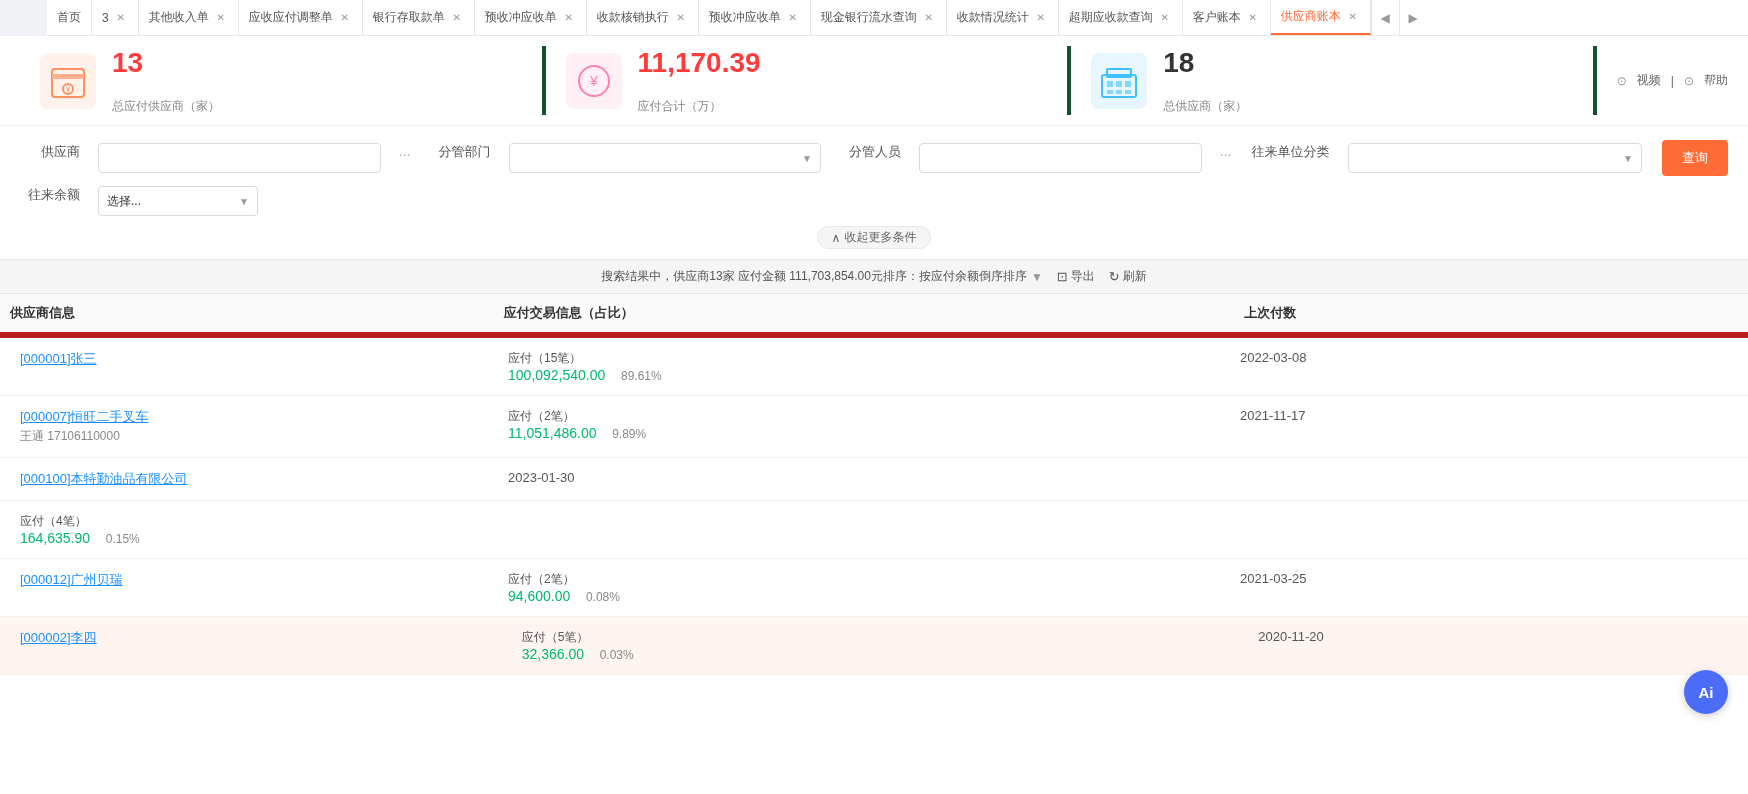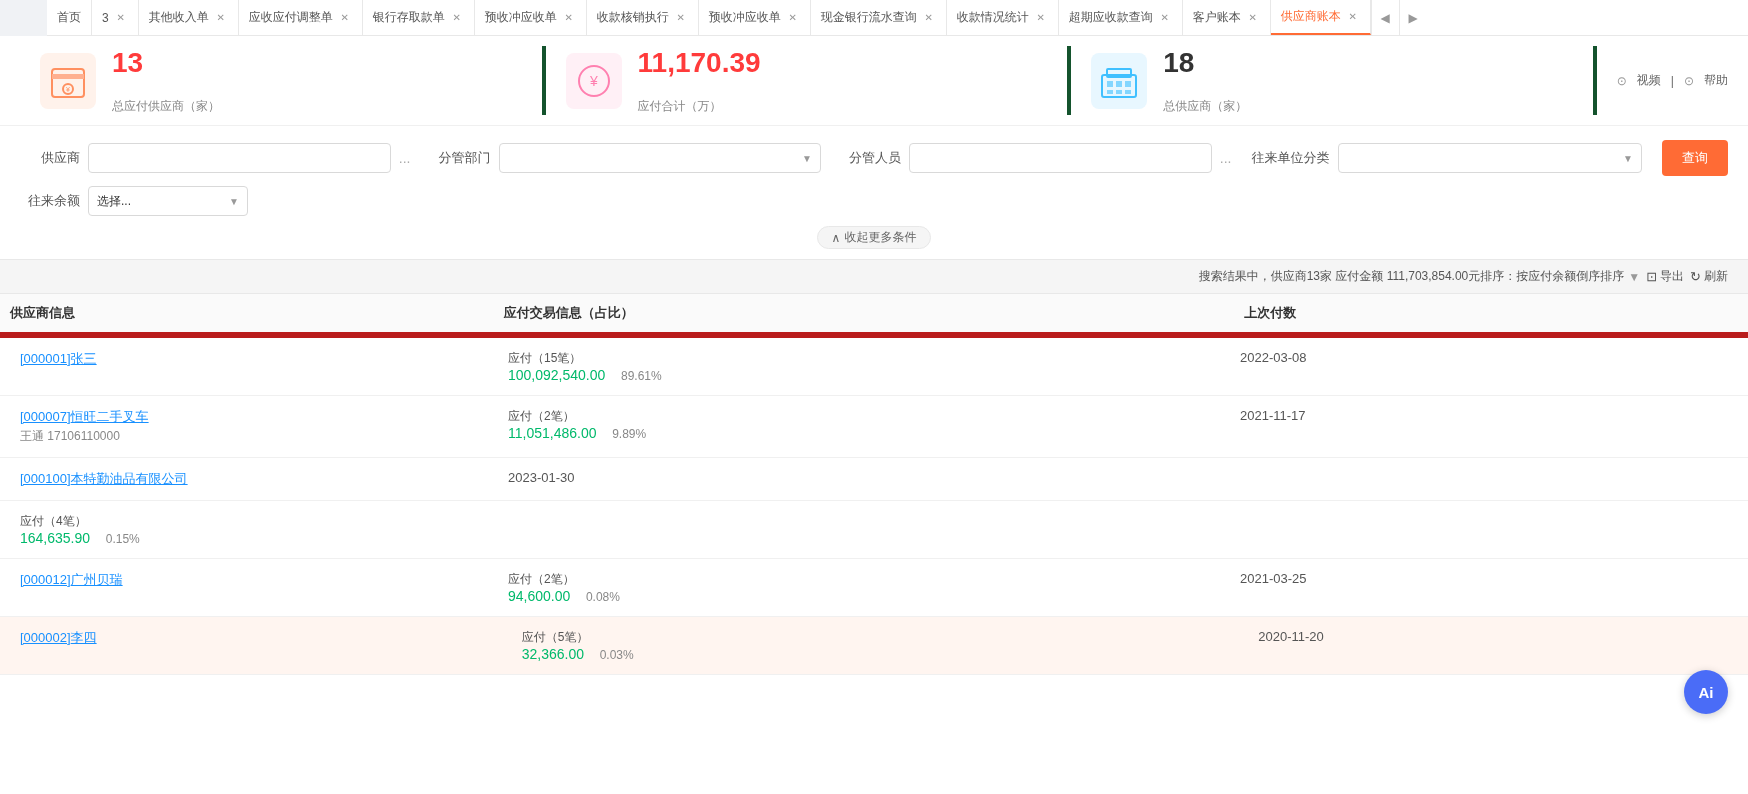--- a/index.html
+++ b/index.html
@@ -52,21 +52,21 @@
       font-size: 12px; color: #666; padding-left: 20px;
     }
     .header-right span { cursor: pointer; color: #666; }
 
     
     .search-panel {
       background: #fff; padding: 14px 20px 10px; border-bottom: 1px solid #e8e8e8;
     }
     .search-row { display: flex; align-items: center; gap: 20px; margin-bottom: 10px; flex-wrap: wrap; }
     .search-field {
-      display: flex; align-items: center; gap: 8px; flex: 1; min-width: 200px;
+      display: flex; align-items: flex-start; gap: 18px; flex: 1; min-width: 200px;
     }
     .search-field label { font-size: 13px; color: #555; white-space: nowrap; min-width: 60px; text-align: right; }
     .search-input {
       flex: 1; height: 30px; border: 1px solid #d9d9d9; border-radius: 4px;
       padding: 0 8px; font-size: 12px; color: #333; outline: none;
       background: #fff;
     }
     .search-select {
       flex: 1; height: 30px; border: 1px solid #d9d9d9; border-radius: 4px;
       padding: 0 8px; font-size: 12px; color: #333; outline: none; background: #fff;
@@ -82,24 +82,24 @@
     .collapse-row { display: flex; justify-content: center; margin-top: 4px; }
     .collapse-btn {
       display: flex; align-items: center; gap: 4px; font-size: 12px; color: #666;
       cursor: pointer; background: #f5f5f5; border: 1px solid #e8e8e8; border-radius: 12px;
       padding: 2px 14px;
     }
 
     
     .result-bar {
       background: #f5f5f5; padding: 8px 20px; display: flex; align-items: center;
-      justify-content: flex-end; border-bottom: 1px solid #e8e8e8;
+      justify-content: center; border-bottom: 1px solid #e8e8e8;
     }
     .result-info { font-size: 12px; color: #555; }
-    .result-actions { display: flex; align-items: center; gap: 6px; font-size: 12px; color: #555; }
+    .result-actions { display: flex; align-items: center; gap: 14px; font-size: 12px; color: #555; }
     .sort-select {
       display: flex; align-items: center; gap: 4px; cursor: pointer; color: #555;
     }
     .action-btn { display: flex; align-items: center; gap: 3px; cursor: pointer; color: #555; }
     .action-btn .icon { font-size: 13px; }
 
     
     .table-container { background: #fff; }
     .table-header {
       display: grid; grid-template-columns: 2fr 3fr 2fr;

